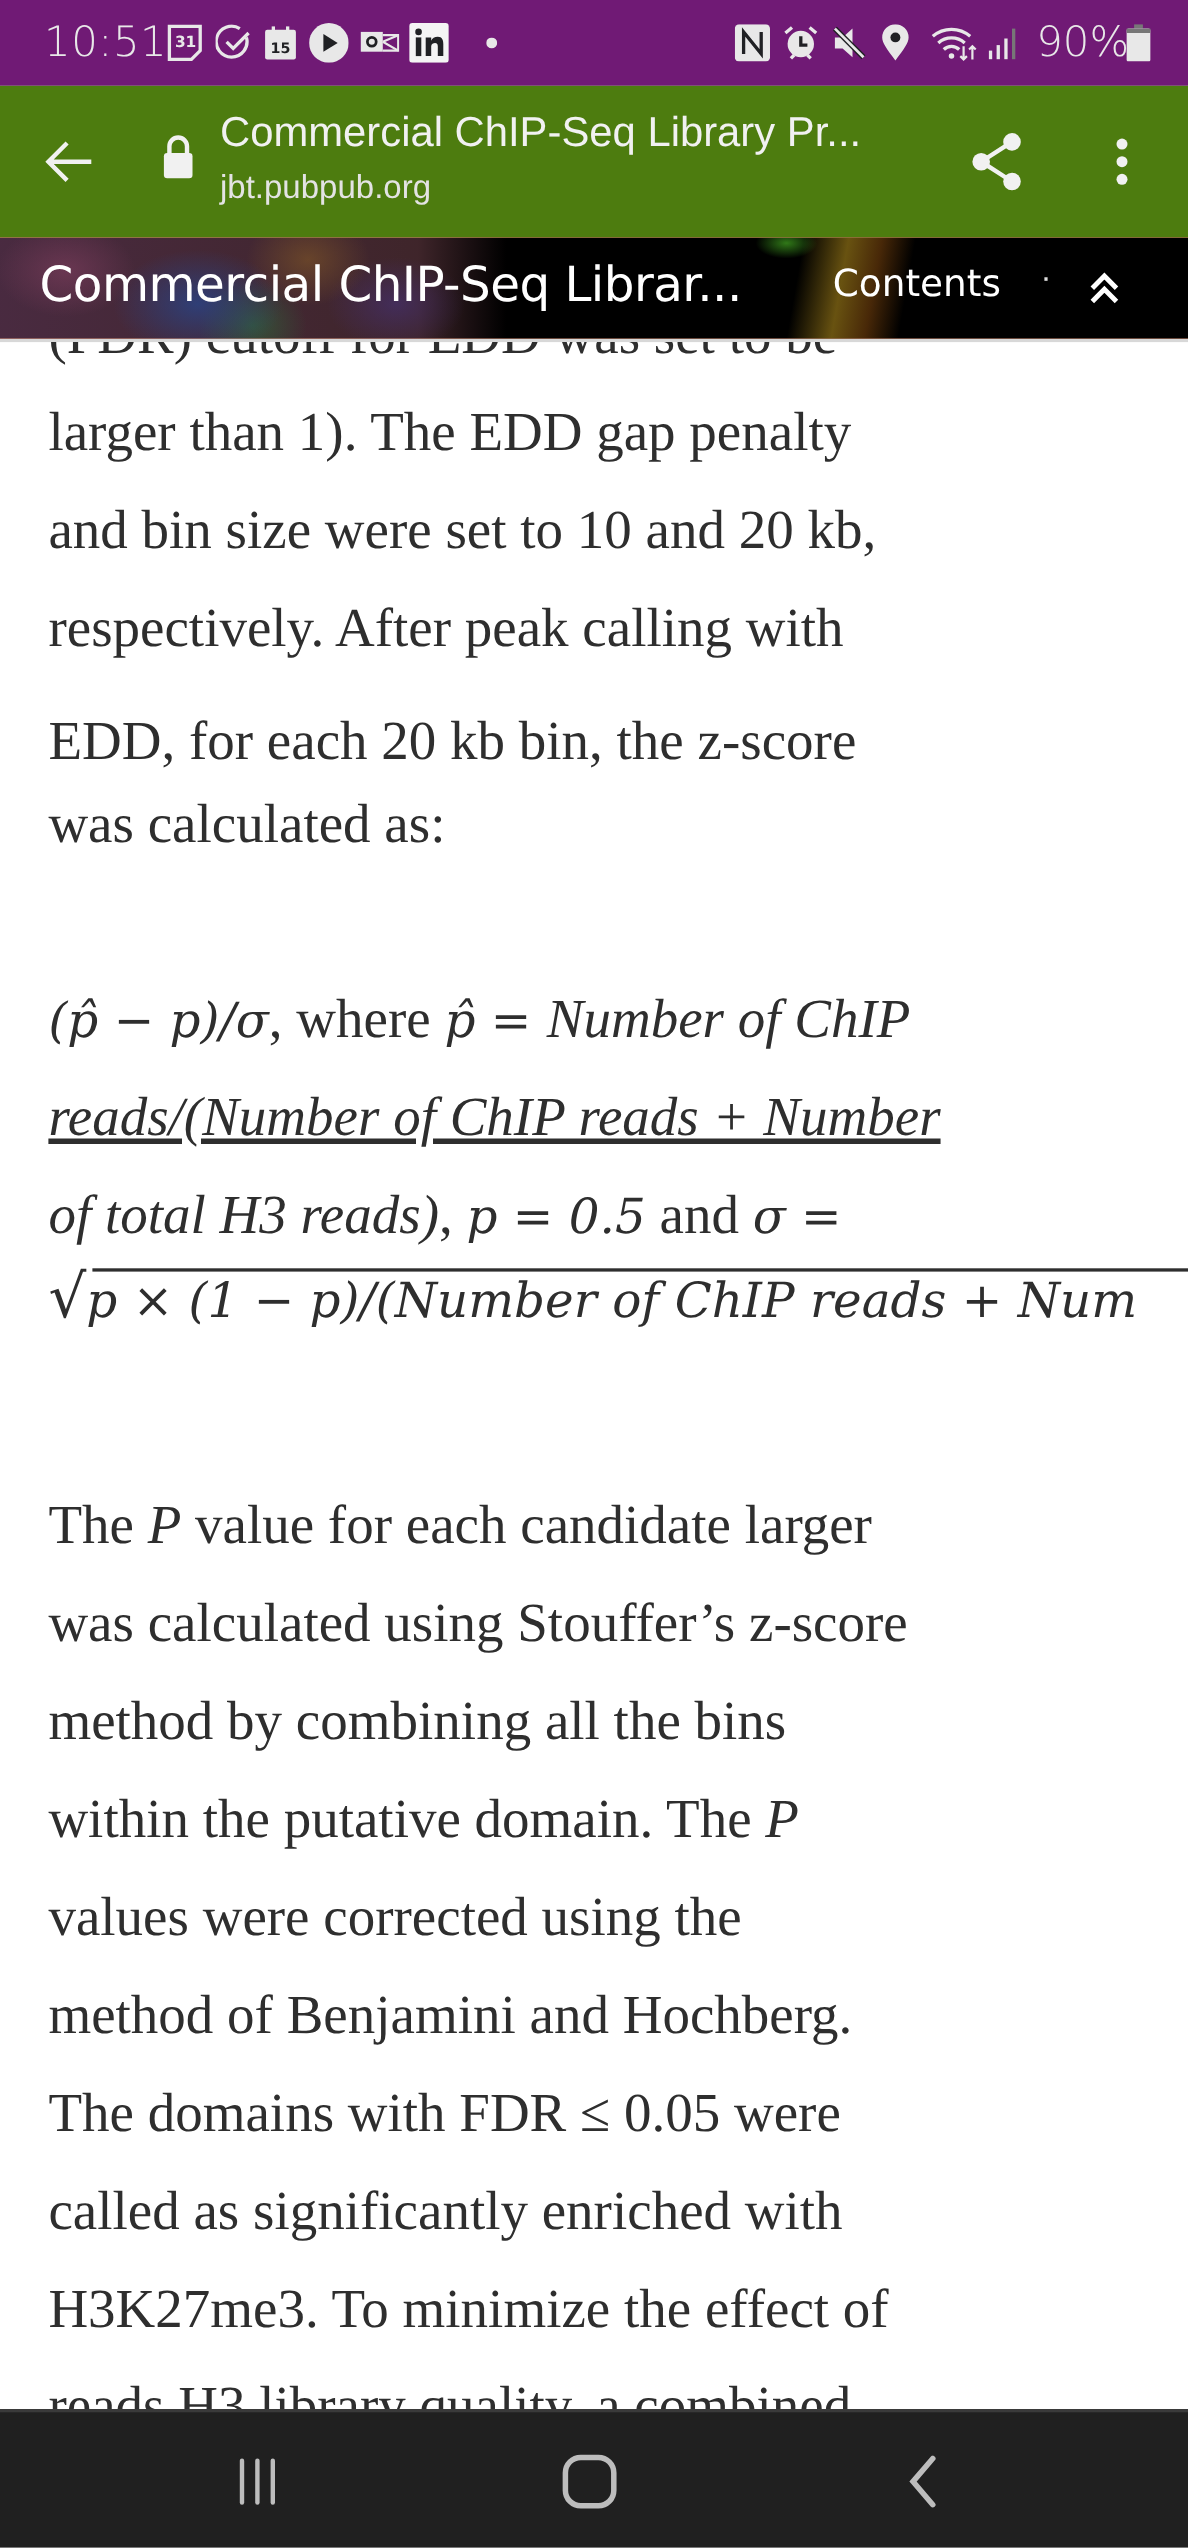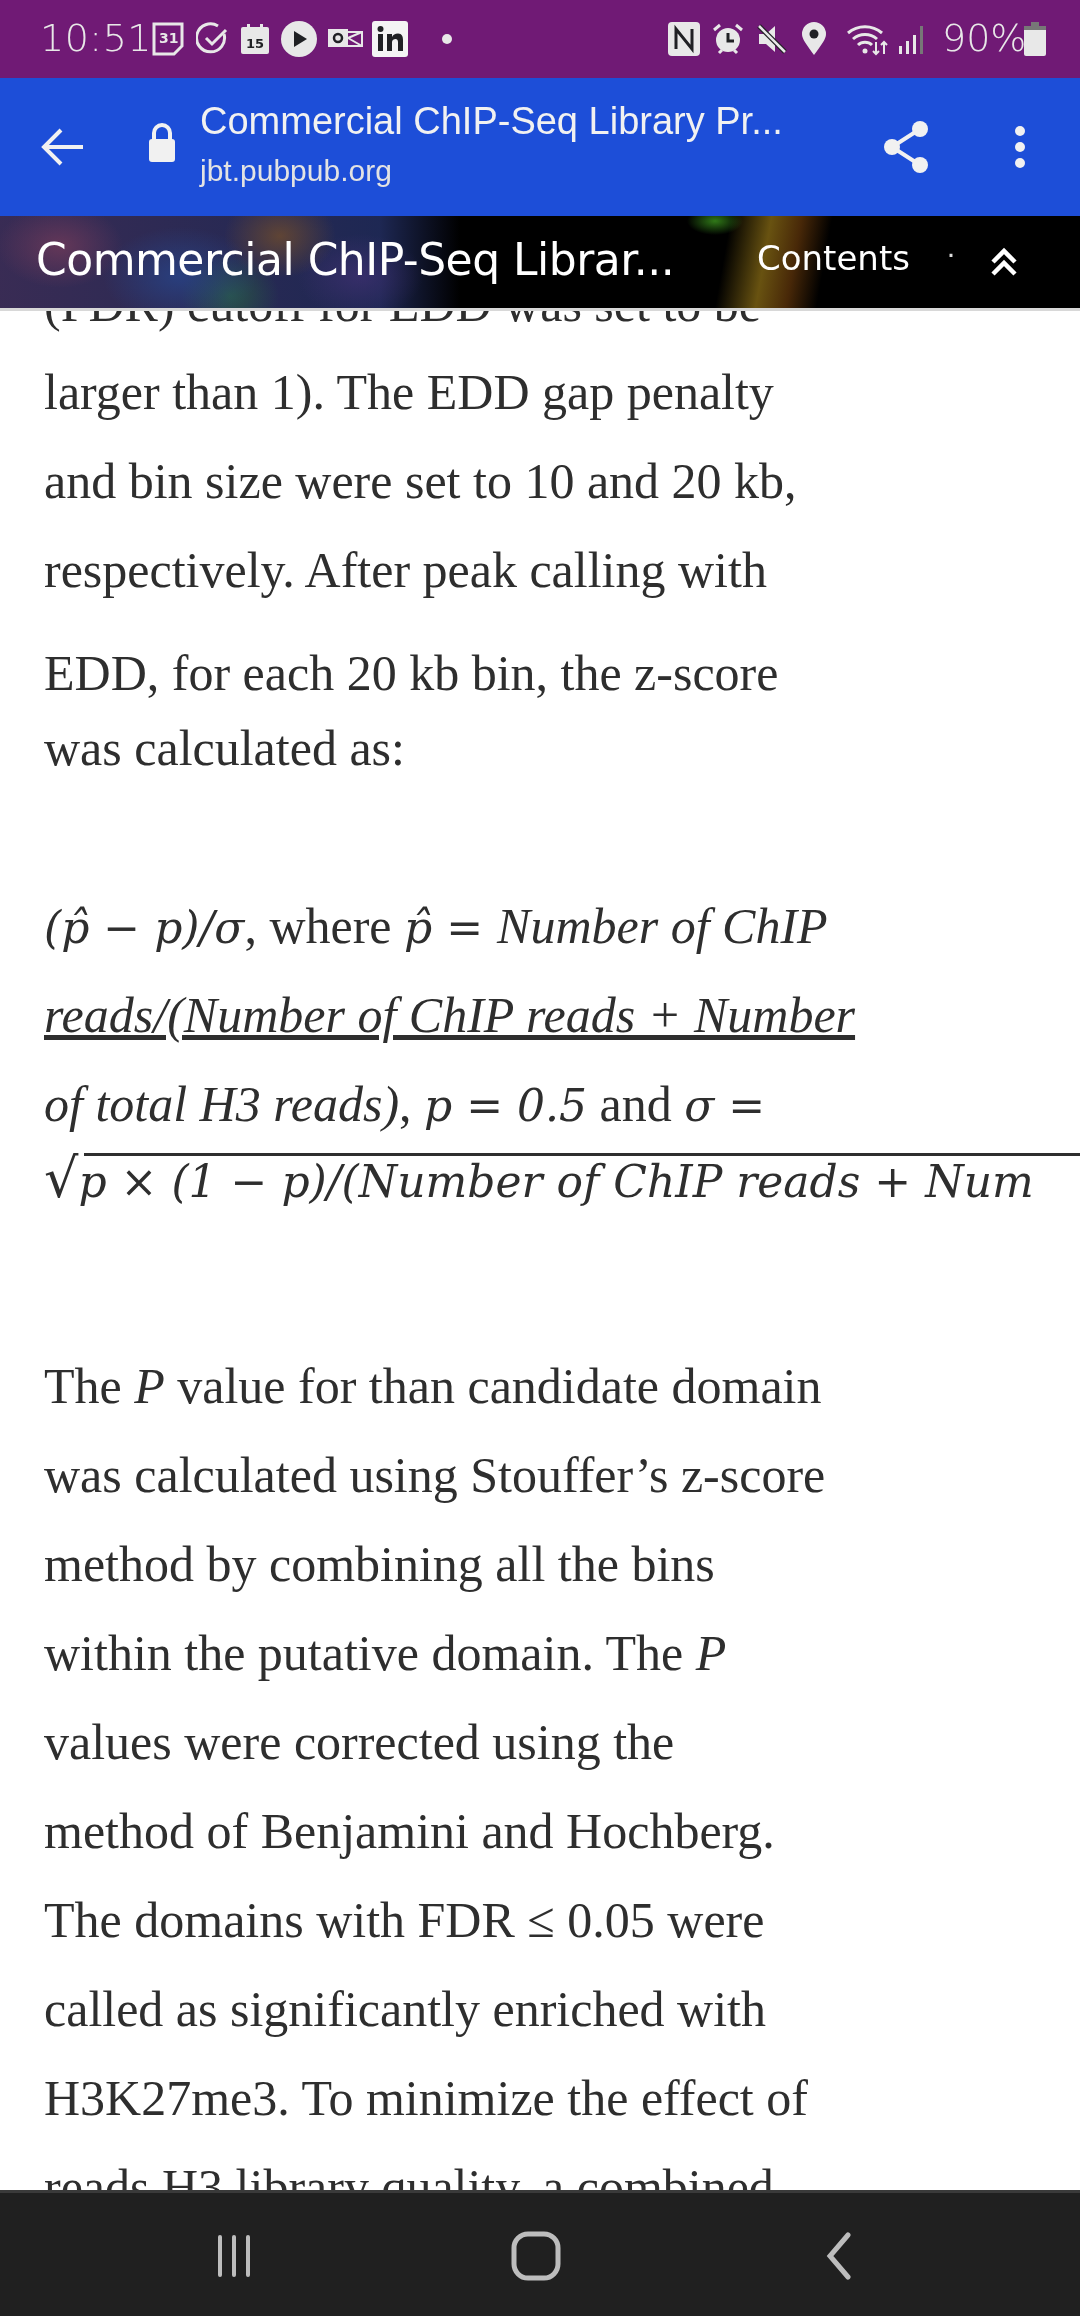--- a/index.html
+++ b/index.html
@@ -16,33 +16,33 @@
     position:absolute; left:40px; top:16px; font-size:38px; letter-spacing:0.5px;
     font-family:"DejaVu Sans", sans-serif; font-weight:300; color:#e8e8e8;
   }
   .sb-icon { position:absolute; top:22px; height:34px; display:flex; align-items:center; justify-content:center; }
   .battery-pct {
     position:absolute; left:942px; top:16px; font-size:38px; color:#e8e8e8;
     font-family:"DejaVu Sans", sans-serif; font-weight:300;
   }
   
   .toolbar {
-    position:absolute; left:0; top:78px; width:1080px; height:138px; background:#1d4ed8;
+    position:absolute; left:0; top:78px; width:1080px; height:138px; background:#4d7c0f;
   }
   .toolbar .page-title {
     position:absolute; left:200px; top:22px; width:640px; font-size:38px; color:#f1f1f1;
     white-space:nowrap; overflow:hidden;
   }
   .toolbar .page-url {
     position:absolute; left:200px; top:76px; font-size:30px; color:#e3e3e3;
   }
   
   .pub-header {
     position:absolute; left:0; top:216px; width:1080px; height:92px; overflow:hidden;
-    background:#1d4ed8;
+    background:#c2410c;
   }
   .pub-header .bg-art {
     position:absolute; inset:0;
     background:
       radial-gradient(ellipse 90px 60px at 60px 30px, rgba(120,60,90,.7), transparent 70%),
       radial-gradient(ellipse 110px 70px at 180px 60px, rgba(40,70,140,.75), transparent 70%),
       radial-gradient(ellipse 80px 60px at 280px 20px, rgba(120,80,40,.7), transparent 70%),
       radial-gradient(ellipse 70px 60px at 230px 80px, rgba(40,120,60,.55), transparent 70%),
       radial-gradient(ellipse 90px 60px at 360px 60px, rgba(70,50,120,.6), transparent 70%),
       radial-gradient(ellipse 40px 20px at 715px 5px, rgba(80,200,40,.6), transparent 70%),
@@ -250,21 +250,21 @@
     <i>reads/(Number  of ChIP reads + Number</i>
   </div>
   <div class="line" style="top:764px;">
     <i>of total H3 reads)</i><span>, </span><span class="math">p = 0.5</span><span> and </span><span class="math">σ =</span>
   </div>
   <div class="sqrt-bar"></div>
   <div class="sqrt-line">
     <span style="font-style:normal;font-size:54px;">√</span><span>p × (1 − p)/(Number of  ChIP reads + Num</span>
   </div>
 
-  <div class="line" style="top:1046px;"><span>The </span><i>P</i><span> value for than candidate domain</span></div>
+  <div class="line" style="top:1046px;"><span>The </span><i>P</i><span> value for each candidate larger</span></div>
   <div class="line" style="top:1135px;"><span>was calculated using Stouffer’s z-score</span></div>
   <div class="line" style="top:1224px;"><span>method by combining all the bins</span></div>
   <div class="line" style="top:1313px;"><span>within the putative domain. The </span><i>P</i></div>
   <div class="line" style="top:1402px;"><span>values were corrected using the</span></div>
   <div class="line" style="top:1491px;"><span>method of Benjamini and Hochberg.</span></div>
   <div class="line" style="top:1580px;"><span>The domains with FDR ≤ 0.05 were</span></div>
   <div class="line" style="top:1669px;"><span>called as significantly enriched with</span></div>
   <div class="line" style="top:1758px;"><span>H3K27me3. To minimize the effect of</span></div>
   <div class="line" style="top:1847px;"><span>reads H3 library quality, a combined</span></div>
 </div>

